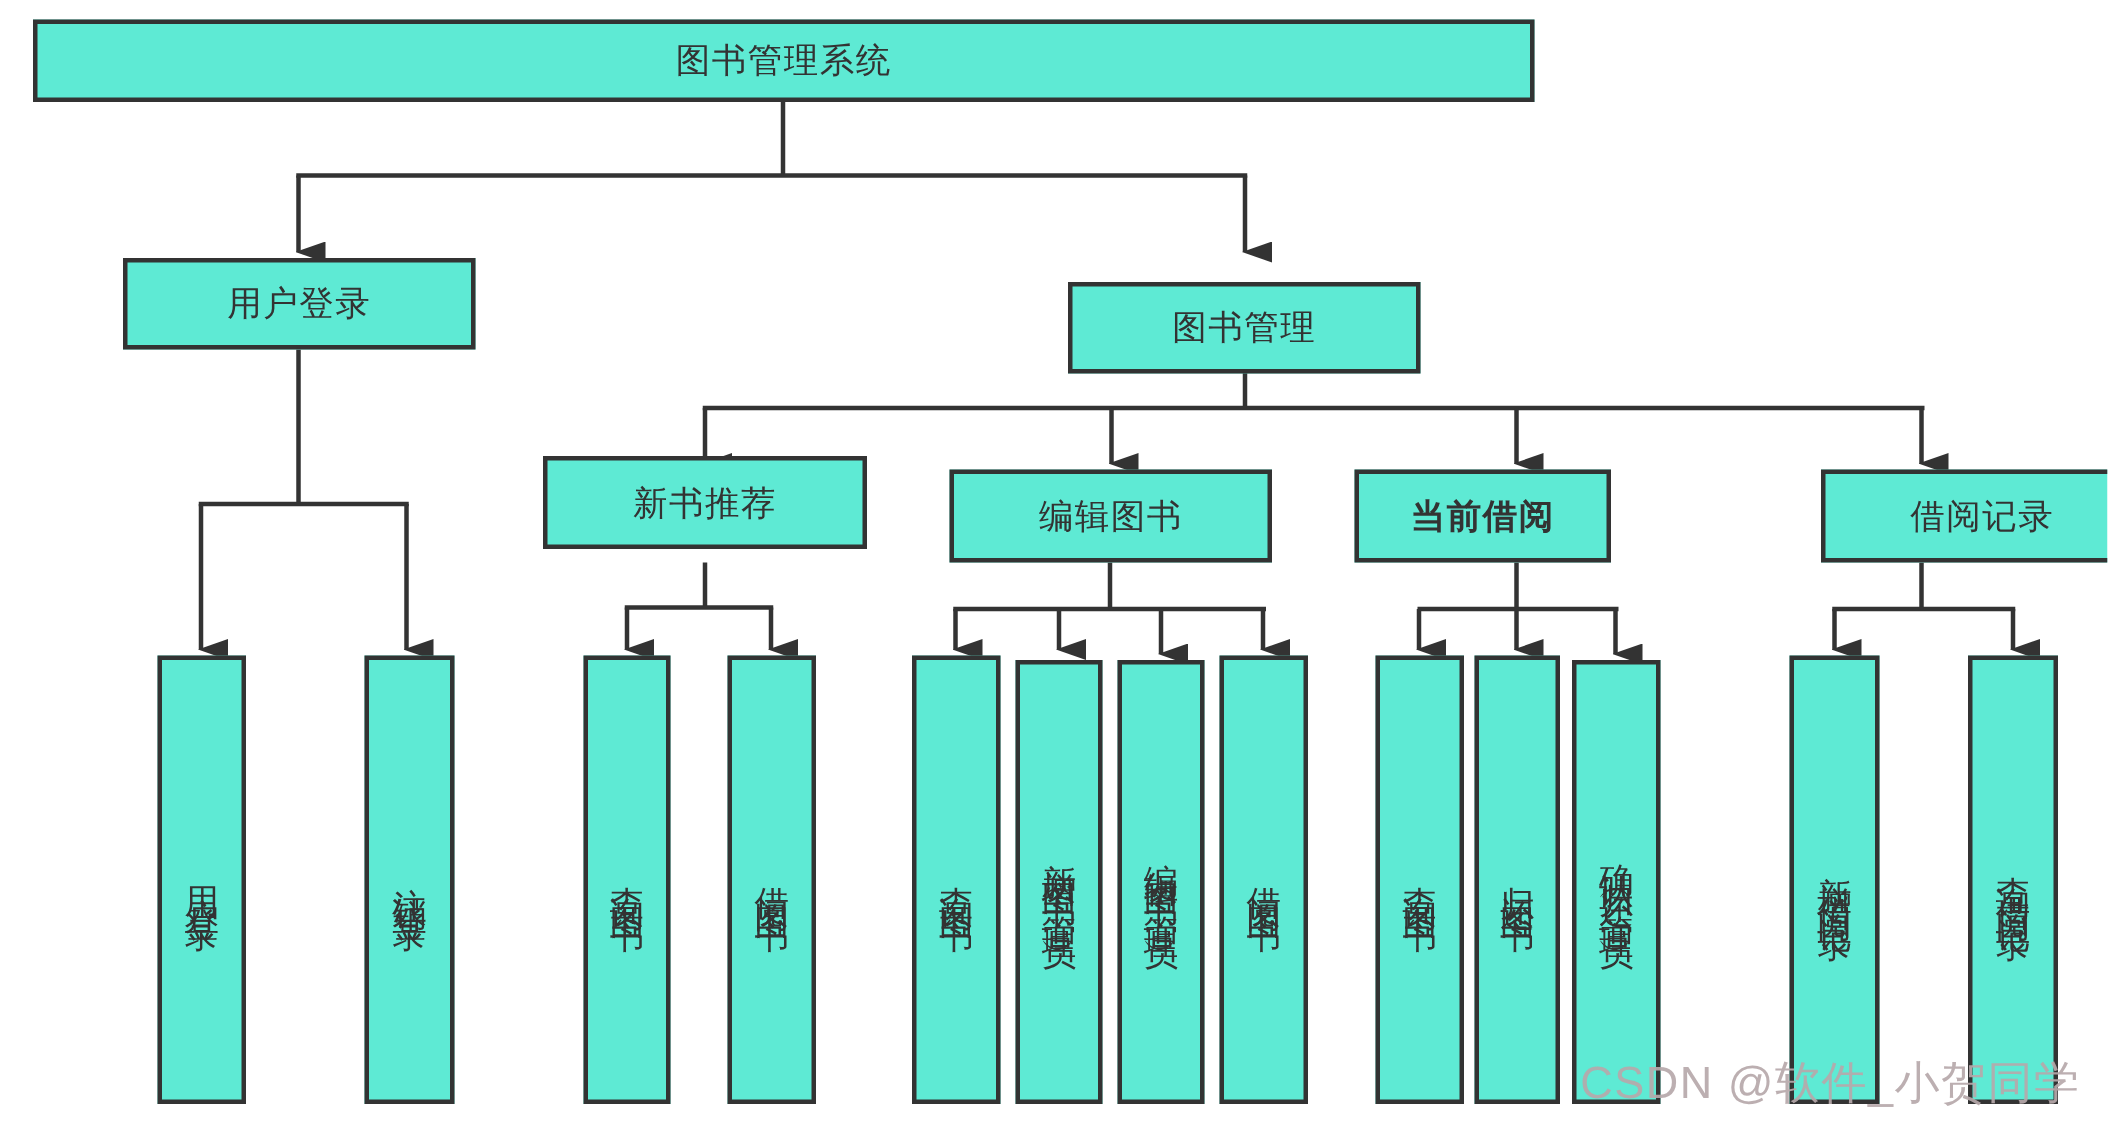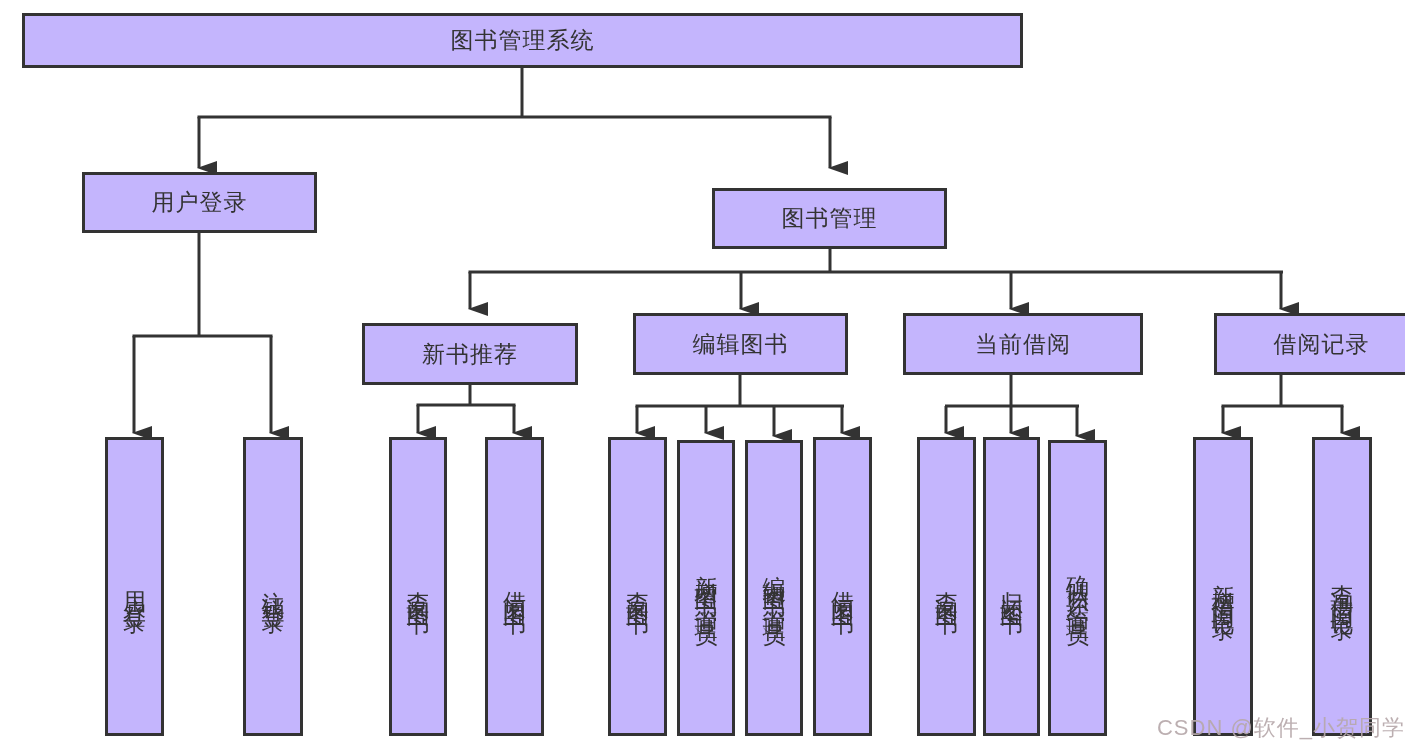--- a/index.html
+++ b/index.html
@@ -14,21 +14,21 @@
   .connectors {
     position: absolute;
     left: 0; top: 0;
     width: 1405px; height: 747px;
     pointer-events: none;
   }
   .node {
     position: absolute;
     box-sizing: border-box;
     border: 3px solid #333333;
-    background: #c4b5fd;
+    background: #5eead4;
     color: #333333;
     display: flex;
     align-items: center;
     justify-content: center;
     text-align: center;
   }
   .hlabel {
     font-size: 23px;
     letter-spacing: 1px;
     white-space: nowrap;
@@ -40,44 +40,44 @@
     letter-spacing: 7px;
     line-height: 1;
     white-space: nowrap;
   }
   
   .b-root        { left: 22px;   top: 13px;  width: 1001px; height: 55px; }
   
   .b-userlogin   { left: 82px;   top: 172px; width: 235px;  height: 61px; }
   .b-bookmgmt    { left: 712px;  top: 172px; width: 235px;  height: 61px; margin-top: 16px; }
   
-  .b-newbook     { left: 362px;  top: 323px; width: 216px;  height: 62px; }
+  .b-newbook     { left: 362px;  top: 304px; width: 216px;  height: 62px; }
   .b-borrow      { left: 633px;  top: 313px; width: 215px;  height: 62px; }
-  .b-current     { left: 903px;  top: 313px; width: 240px;  height: 62px; }
+  .b-current     { left: 903px;  top: 313px; width: 171px;  height: 62px; font-weight: bold; }
   .b-records     { left: 1214px; top: 313px; width: 215px;  height: 62px; }
   
   .v-login       { left: 105px;  top: 437px; width: 59px;   height: 299px; }
   .v-logout      { left: 243px;  top: 437px; width: 60px;   height: 299px; }
   .v-nb-query    { left: 389px;  top: 437px; width: 58px;   height: 299px; }
   .v-nb-borrow   { left: 485px;  top: 437px; width: 59px;   height: 299px; }
   .v-bb-query    { left: 608px;  top: 437px; width: 59px;   height: 299px; }
   .v-bb-add      { left: 677px;  top: 440px; width: 58px;   height: 296px; }
   .v-bb-edit     { left: 745px;  top: 440px; width: 58px;   height: 296px; }
   .v-bb-borrow   { left: 813px;  top: 437px; width: 59px;   height: 299px; }
   .v-cb-query    { left: 917px;  top: 437px; width: 59px;   height: 299px; }
   .v-cb-return   { left: 983px;  top: 437px; width: 57px;   height: 299px; }
   .v-cb-confirm  { left: 1048px; top: 440px; width: 59px;   height: 296px; }
   .v-br-add      { left: 1193px; top: 437px; width: 60px;   height: 299px; }
   .v-br-query    { left: 1312px; top: 437px; width: 60px;   height: 299px; }
 
   .watermark {
     position: absolute;
-    right: 0;
+    right: 18px;
     bottom: 4px;
-    font-size: 22px;
+    font-size: 30px;
     color: rgba(182, 168, 170, 0.92);
     letter-spacing: 1px;
     z-index: 5;
     white-space: nowrap;
   }
 </style>
 </head>
 <body>
 
 <div class="canvas">

